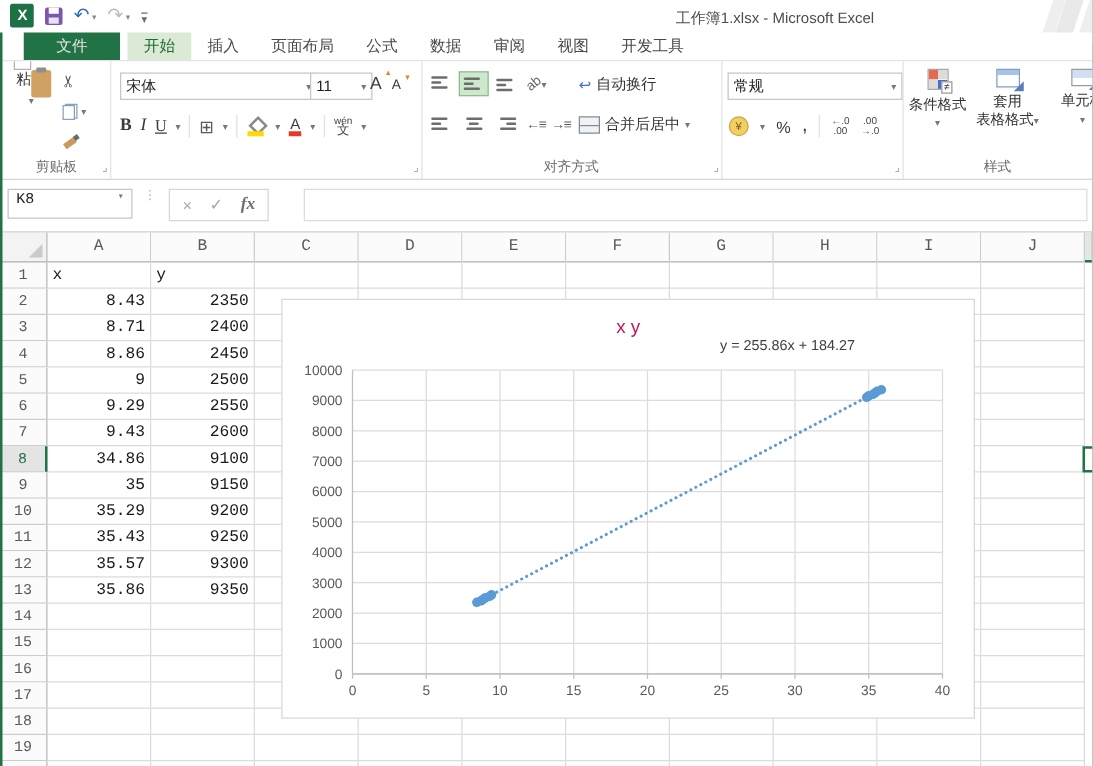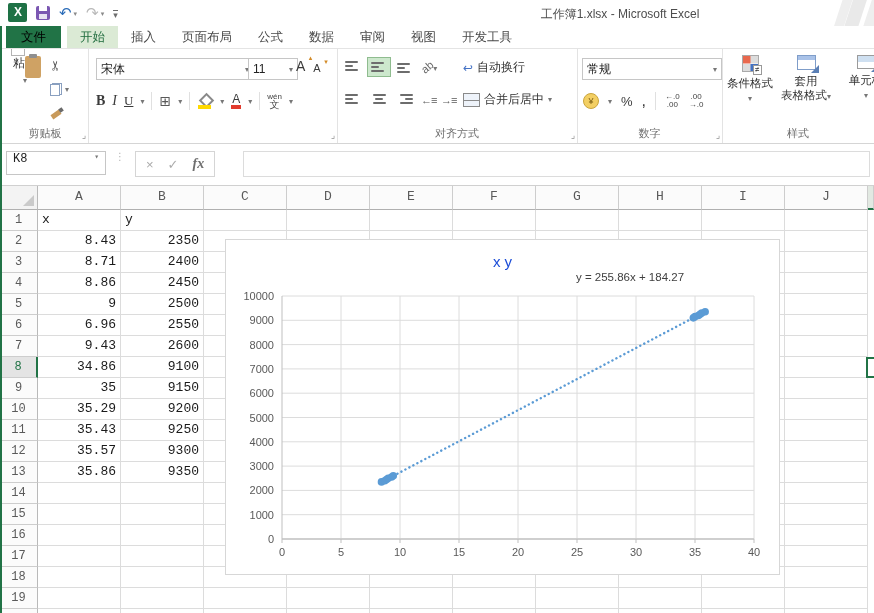--- a/index.html
+++ b/index.html
@@ -26,21 +26,21 @@
   .wm{position:absolute;background:#eeeeee;z-index:0;}
   .wm1{right:28px;top:0;width:10px;height:40px;transform:skewX(-18deg);}
   .wm2{right:12px;top:0;width:14px;height:30px;transform:skewX(-18deg);background:#e9e9e9;}
   .wm3{right:-4px;top:0;width:14px;height:48px;transform:skewX(-18deg);}
 
   
   .tabrow{position:absolute;left:0;top:26px;width:874px;height:22px;background:#fff;
           border-bottom:1px solid #e4e4e4;display:flex;z-index:3;}
   .tab{height:22px;display:inline-flex;align-items:center;padding:0 13px;font-size:12.5px;
        color:#494949;cursor:default;white-space:nowrap;}
-  .tab.file{background:#217346;color:#000000;margin-left:6px;padding:0 15px;}
+  .tab.file{background:#217346;color:#e5e5e5;margin-left:19px;padding:0 26px;}
   .tab.active{background:#dbead5;color:#1e6b3c;margin-left:6px;}
 
   
   .ribbon{position:absolute;left:0;top:49px;width:874px;height:94px;background:#fff;
           border-bottom:1px solid #d5d5d5;font-size:12px;z-index:2;}
   .grp{position:absolute;top:0;height:94px;border-right:1px solid #e3e3e3;}
   .grp-label{position:absolute;bottom:2px;left:0;right:0;text-align:center;font-size:11px;color:#6d6d6d;}
   .launcher{position:absolute;right:2px;bottom:3px;font-size:9px;color:#939393;}
   .caret{font-size:8px;color:#777;}
   .g-clip{left:2px;width:86px;}
@@ -165,21 +165,21 @@
   .cell{width:83px;height:21px;box-sizing:border-box;border-right:1px solid #dcdcdc;border-bottom:1px solid #dcdcdc;
         font-size:13px;color:#1a1a1a;line-height:20px;padding:0 4px;white-space:nowrap;overflow:hidden;}
   .cell.num{text-align:right;}
   .cell.txt{text-align:left;}
   .selbox{position:absolute;left:866px;top:357px;width:14px;height:21px;border:2px solid #217346;
           box-sizing:border-box;z-index:8;background:transparent;}
 
   
   .chart{position:absolute;left:225px;top:239px;width:553px;height:334px;background:#fff;
          border:1px solid #d7d7d7;box-sizing:content-box;z-index:6;}
-  .chart-title{position:absolute;top:13px;left:0;right:0;text-align:center;font-size:15px;color:#1d4ed8;}
+  .chart-title{position:absolute;top:13px;left:0;right:0;text-align:center;font-size:15px;color:#be185d;}
   .chart-eq{position:absolute;top:31px;left:294px;width:220px;text-align:center;font-size:11.5px;color:#404040;}
   .chart svg{position:absolute;left:0;top:0;}
 </style>
 </head>
 <body>
 
 <div id="app">
   <div class="green-edge"></div>
 
   <div class="titlebar">
@@ -331,21 +331,20 @@
         <span class="cur-ic">¥</span>
         <span class="caret">▾</span>
         <span class="pct">%</span>
         <span class="com">,</span>
         <span class="vsep"></span>
         <span class="deci">←.0
 .00</span>
         <span class="deci">.00
 →.0</span>
       </div>
-      <div class="grp-label">数字</div>
       <span class="launcher">⌟</span>
     </div>
 
     <div class="grp g-style">
       <div class="style-btn sb1">
         <span class="cond-ic"></span>
         <div>条件格式</div>
         <span class="caret">▾</span>
       </div>
       <div class="style-btn sb2">
@@ -451,21 +450,21 @@
         <div class="cell txt"></div>
         <div class="cell txt"></div>
         <div class="cell txt"></div>
         <div class="cell txt"></div>
         <div class="cell txt"></div>
         <div class="cell txt"></div>
         <div class="cell txt"></div>
       </div>
       <div class="srow">
         <div class="rowh">6</div>
-        <div class="cell num">6.96</div>
+        <div class="cell num">9.29</div>
         <div class="cell num">2550</div>
         <div class="cell txt"></div>
         <div class="cell txt"></div>
         <div class="cell txt"></div>
         <div class="cell txt"></div>
         <div class="cell txt"></div>
         <div class="cell txt"></div>
         <div class="cell txt"></div>
         <div class="cell txt"></div>
       </div>

